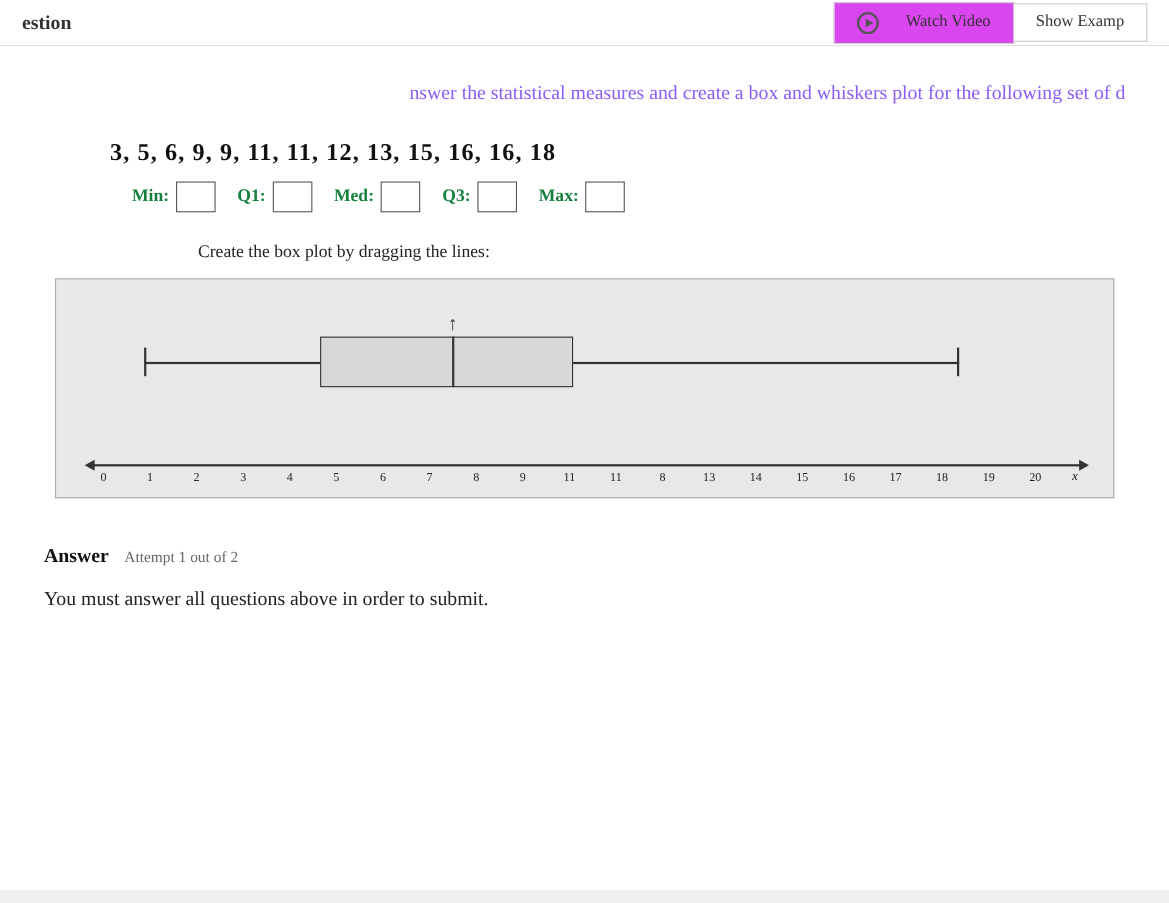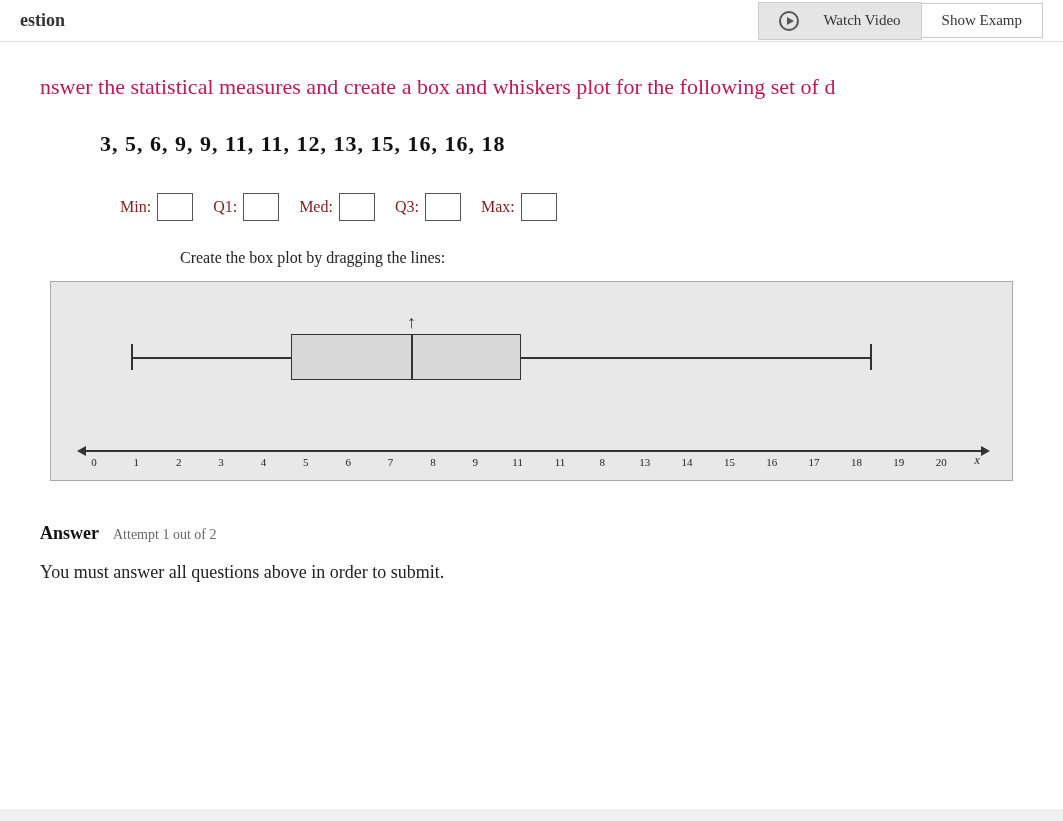--- a/index.html
+++ b/index.html
@@ -27,21 +27,21 @@
       font-size: 18px;
       font-weight: 600;
       color: #333;
     }
 
     .watch-video-btn {
       display: flex;
       align-items: center;
       gap: 24px;
       border: 1px solid #ccc;
-      background: #e5e5e5;
+      background: #d946ef;
       padding: 8px 20px;
       font-size: 15px;
       cursor: pointer;
       color: #333;
       font-family: Georgia, serif;
     }
 
     .watch-video-btn .play-icon {
       width: 20px;
       height: 20px;
@@ -72,53 +72,55 @@
       font-family: Georgia, serif;
     }
 
     .main-content {
       background: white;
       padding: 30px 40px 40px 40px;
       min-height: 767px;
     }
 
     .question-instruction {
-      font-size: 22px;
-      color: #be185d;
+      font-size: 18px;
+      color: #8b5cf6;
       margin-bottom: 28px;
       line-height: 1.4;
+      text-align: right;
     }
 
     .data-set {
       font-size: 22px;
       font-weight: bold;
       color: #111;
       margin-left: 60px;
-      margin-bottom: 36px;
+      margin-bottom: 14px;
       letter-spacing: 1px;
     }
 
     .stats-row {
       display: flex;
       align-items: center;
       gap: 20px;
       margin-left: 80px;
       margin-bottom: 28px;
       font-size: 16px;
     }
 
     .stat-item {
       display: flex;
       align-items: center;
       gap: 6px;
     }
 
     .stat-label {
       font-size: 16px;
-      color: #7f1d1d;
+      color: #15803d;
+      font-weight: bold;
     }
 
     .stat-input {
       width: 36px;
       height: 28px;
       border: 1.5px solid #555;
       background: white;
       font-size: 15px;
       text-align: center;
     }

